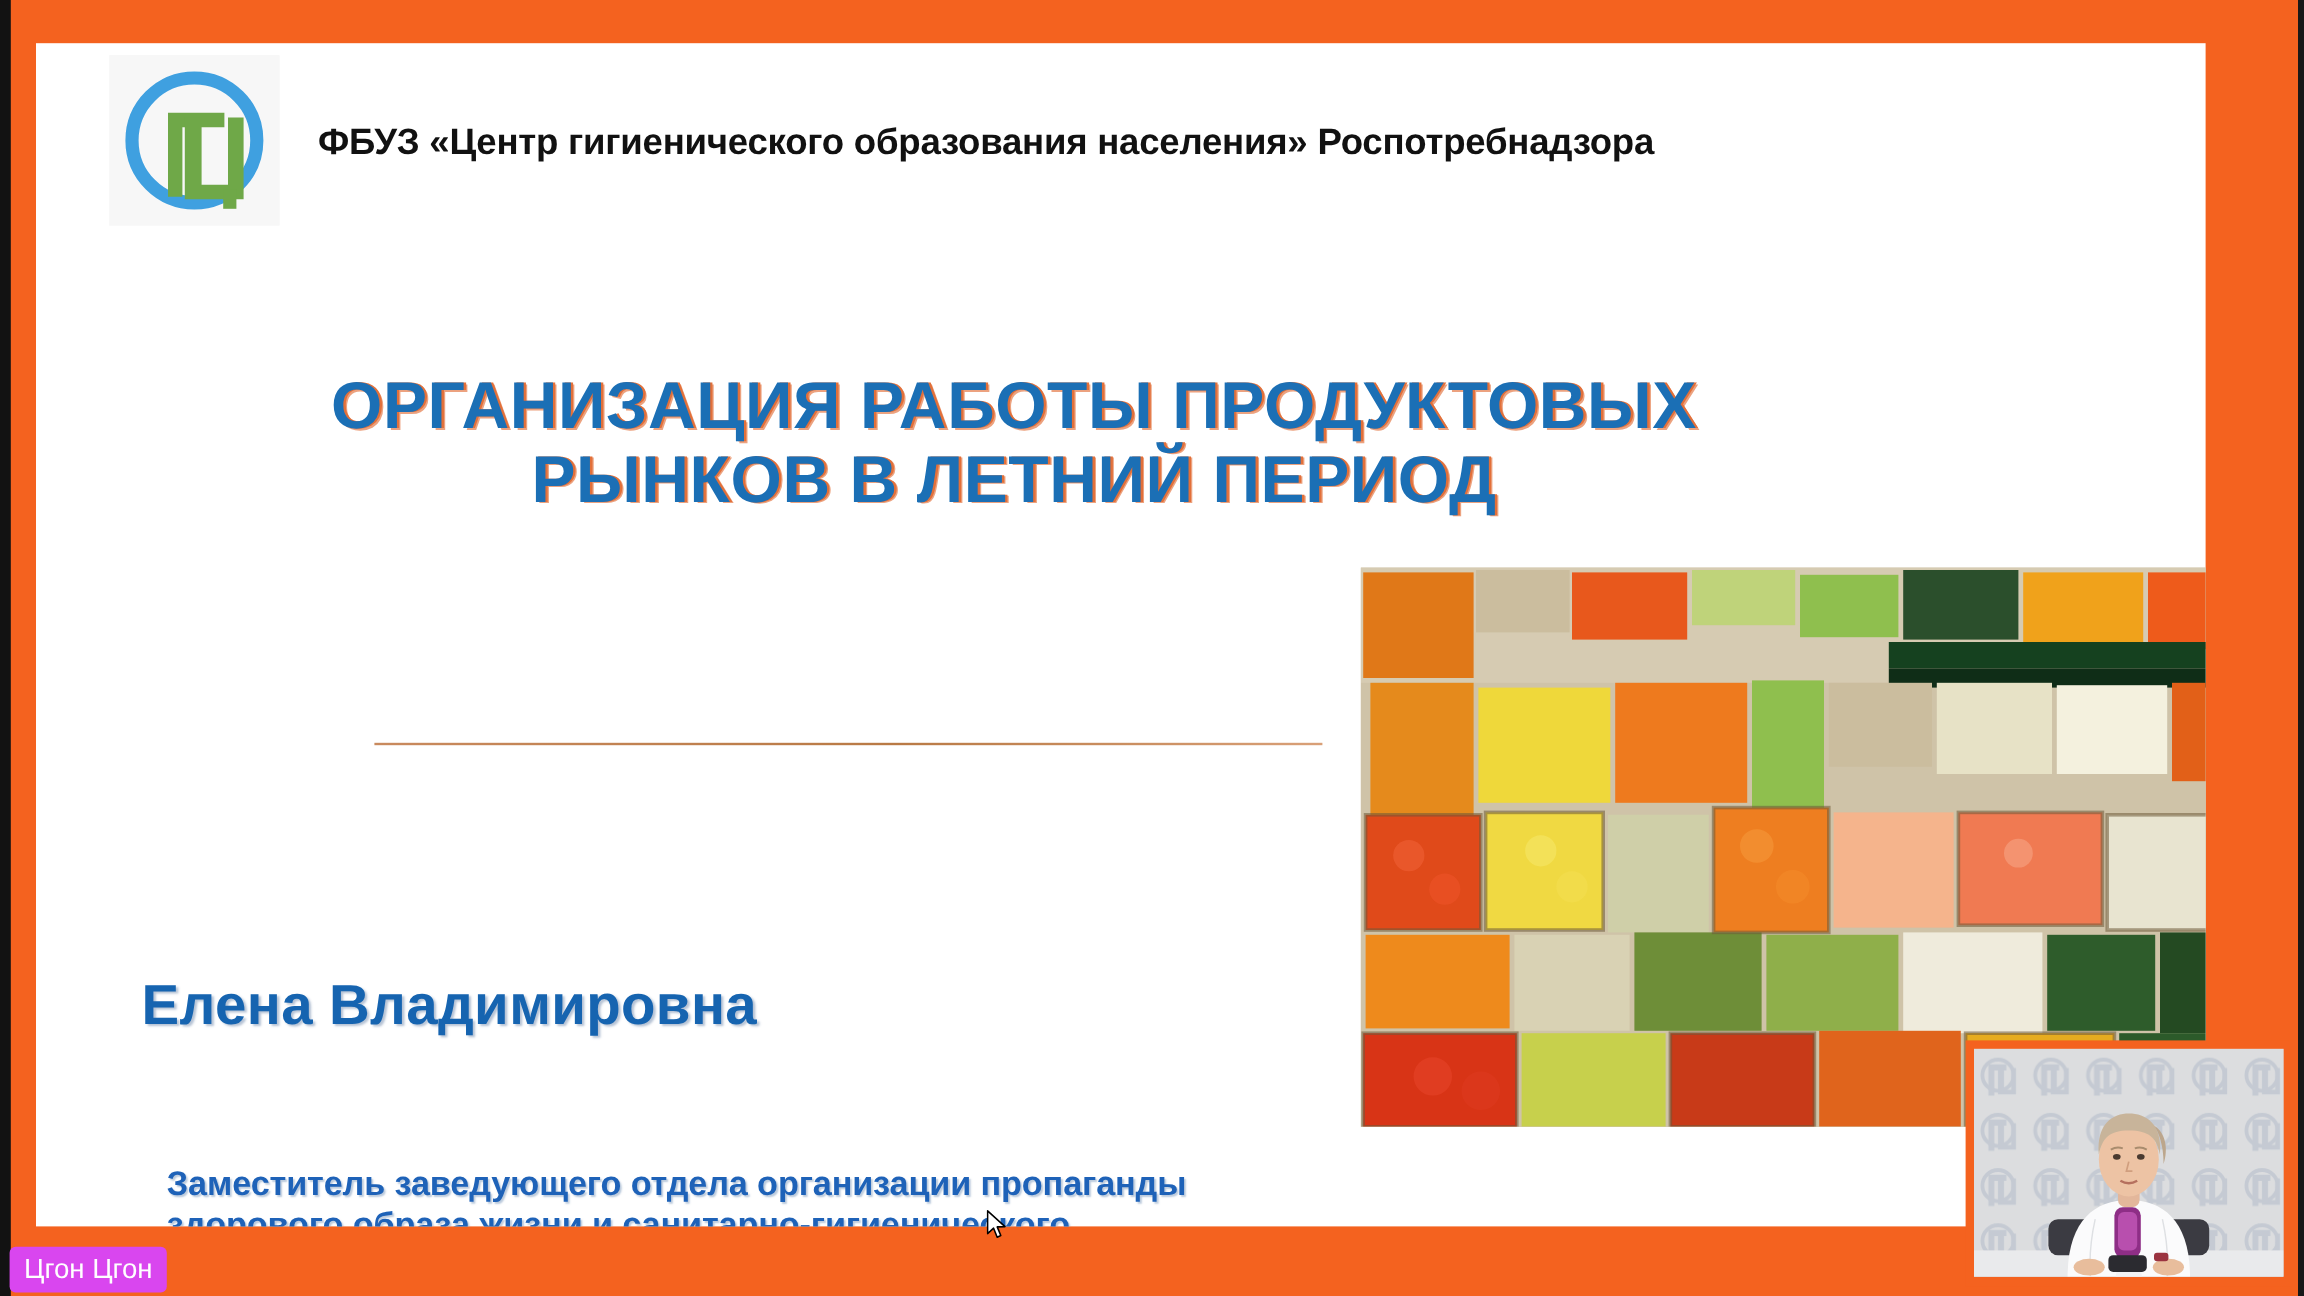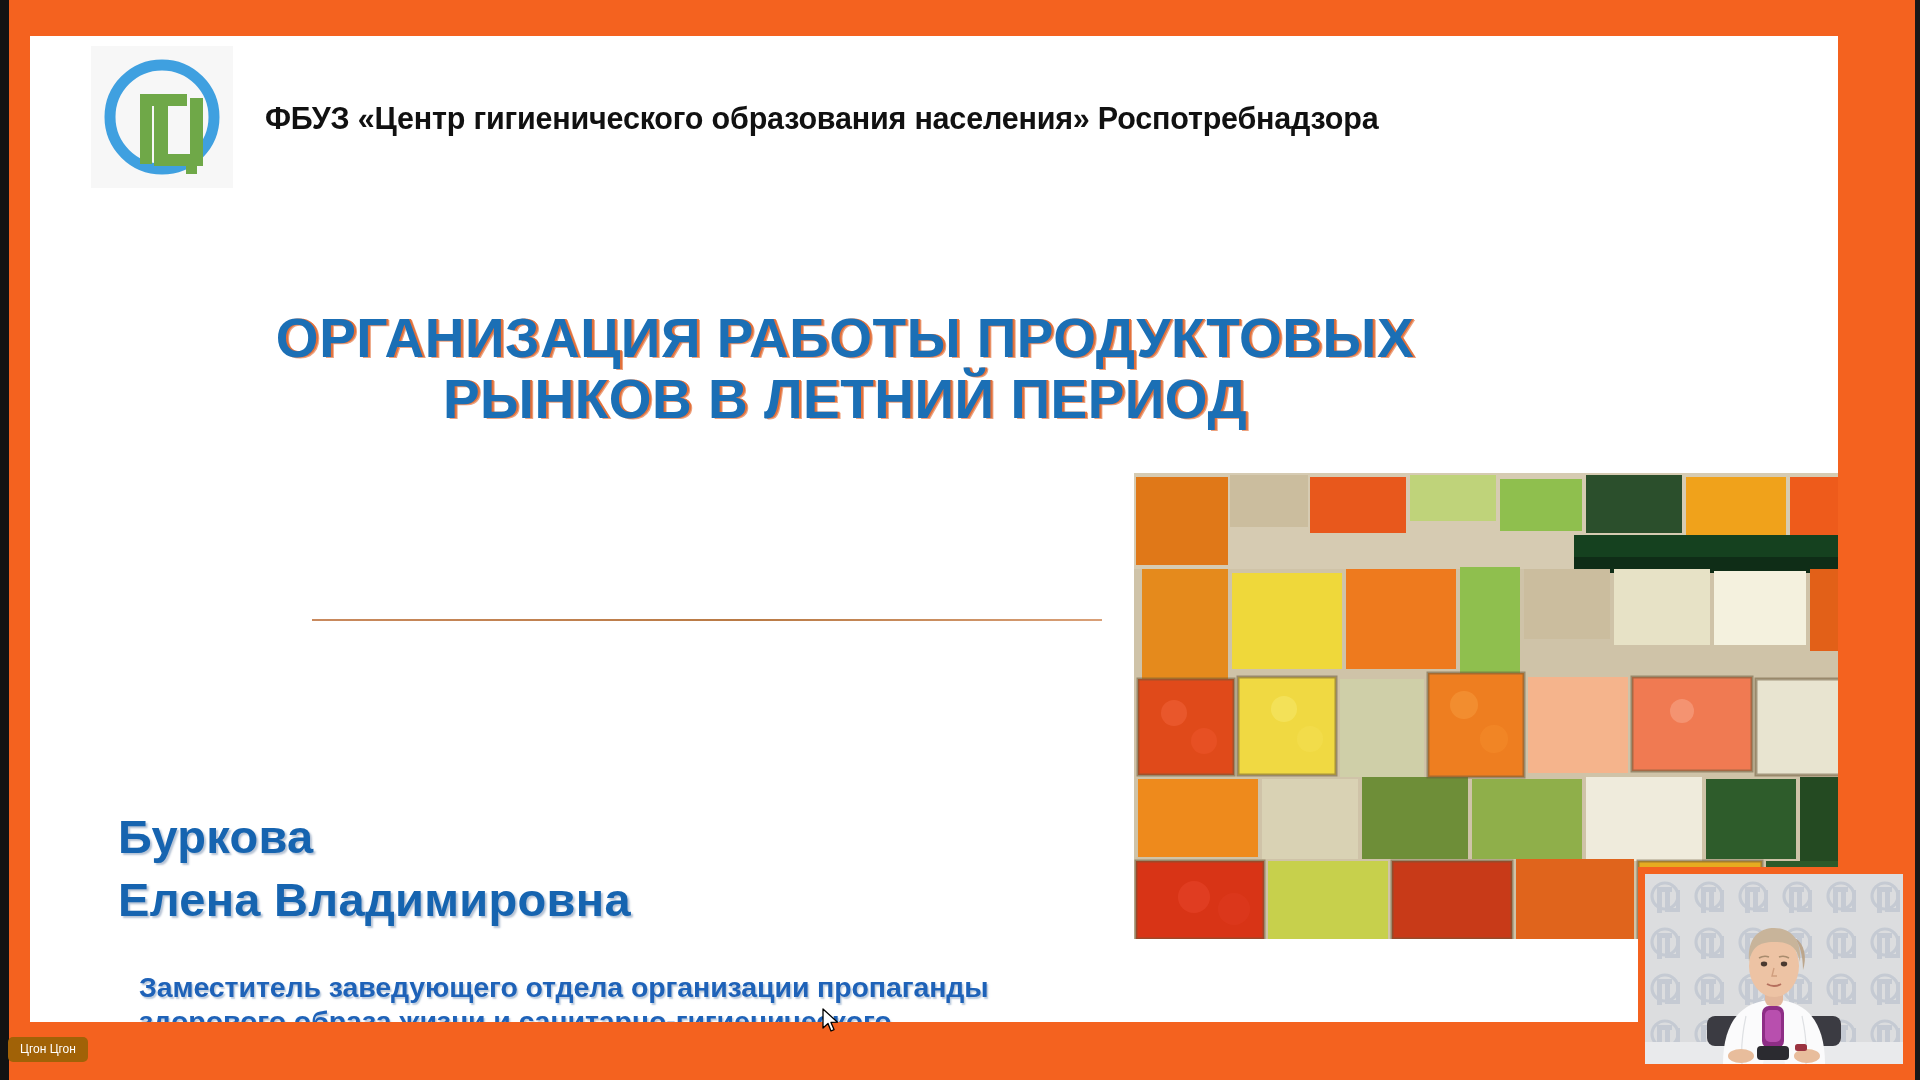--- a/index.html
+++ b/index.html
@@ -128,25 +128,25 @@
     position: absolute;
     left: 822px; top: 1008px;
     width: 18px; height: 26px;
     z-index: 30;
     pointer-events: none;
   }
 
   
   #taskbar-badge {
     position: absolute;
-    left: 8px; bottom: 18px;
+    left: 8px; bottom: 3px;
     padding: 5px 12px 6px 12px;
-    background: #a16207;
+    background: #d946ef;
     color: #FFFFFF;
-    font-size: 12px;
+    font-size: 23px;
     border-radius: 5px;
     white-space: nowrap;
     z-index: 45;
   }
 
   
   #webcam {
     position: absolute;
     right: 10px; bottom: 8px;
     width: 272px; height: 205px;
@@ -278,21 +278,20 @@
           <circle cx="548" cy="238" r="12" fill="#F8A88A"></circle>
           <circle cx="60" cy="424" r="16" fill="#E8452A"></circle>
           <circle cx="100" cy="436" r="16" fill="#DE3B20"></circle>
           <circle cx="544" cy="424" r="15" fill="#F2B92C"></circle>
           <circle cx="588" cy="432" r="15" fill="#EFAA1E"></circle>
         </g>
       </svg>
     </div>
 
     <div id="presenter">
-      <span class="ln">Буркова</span>
       <span class="ln">Елена Владимировна</span>
     </div>
 
     <div id="role">
       <span class="ln">Заместитель заведующего отдела организации пропаганды</span>
       <span class="ln">здорового образа жизни и санитарно-гигиенического</span>
 
     </div>
 
   </div>

